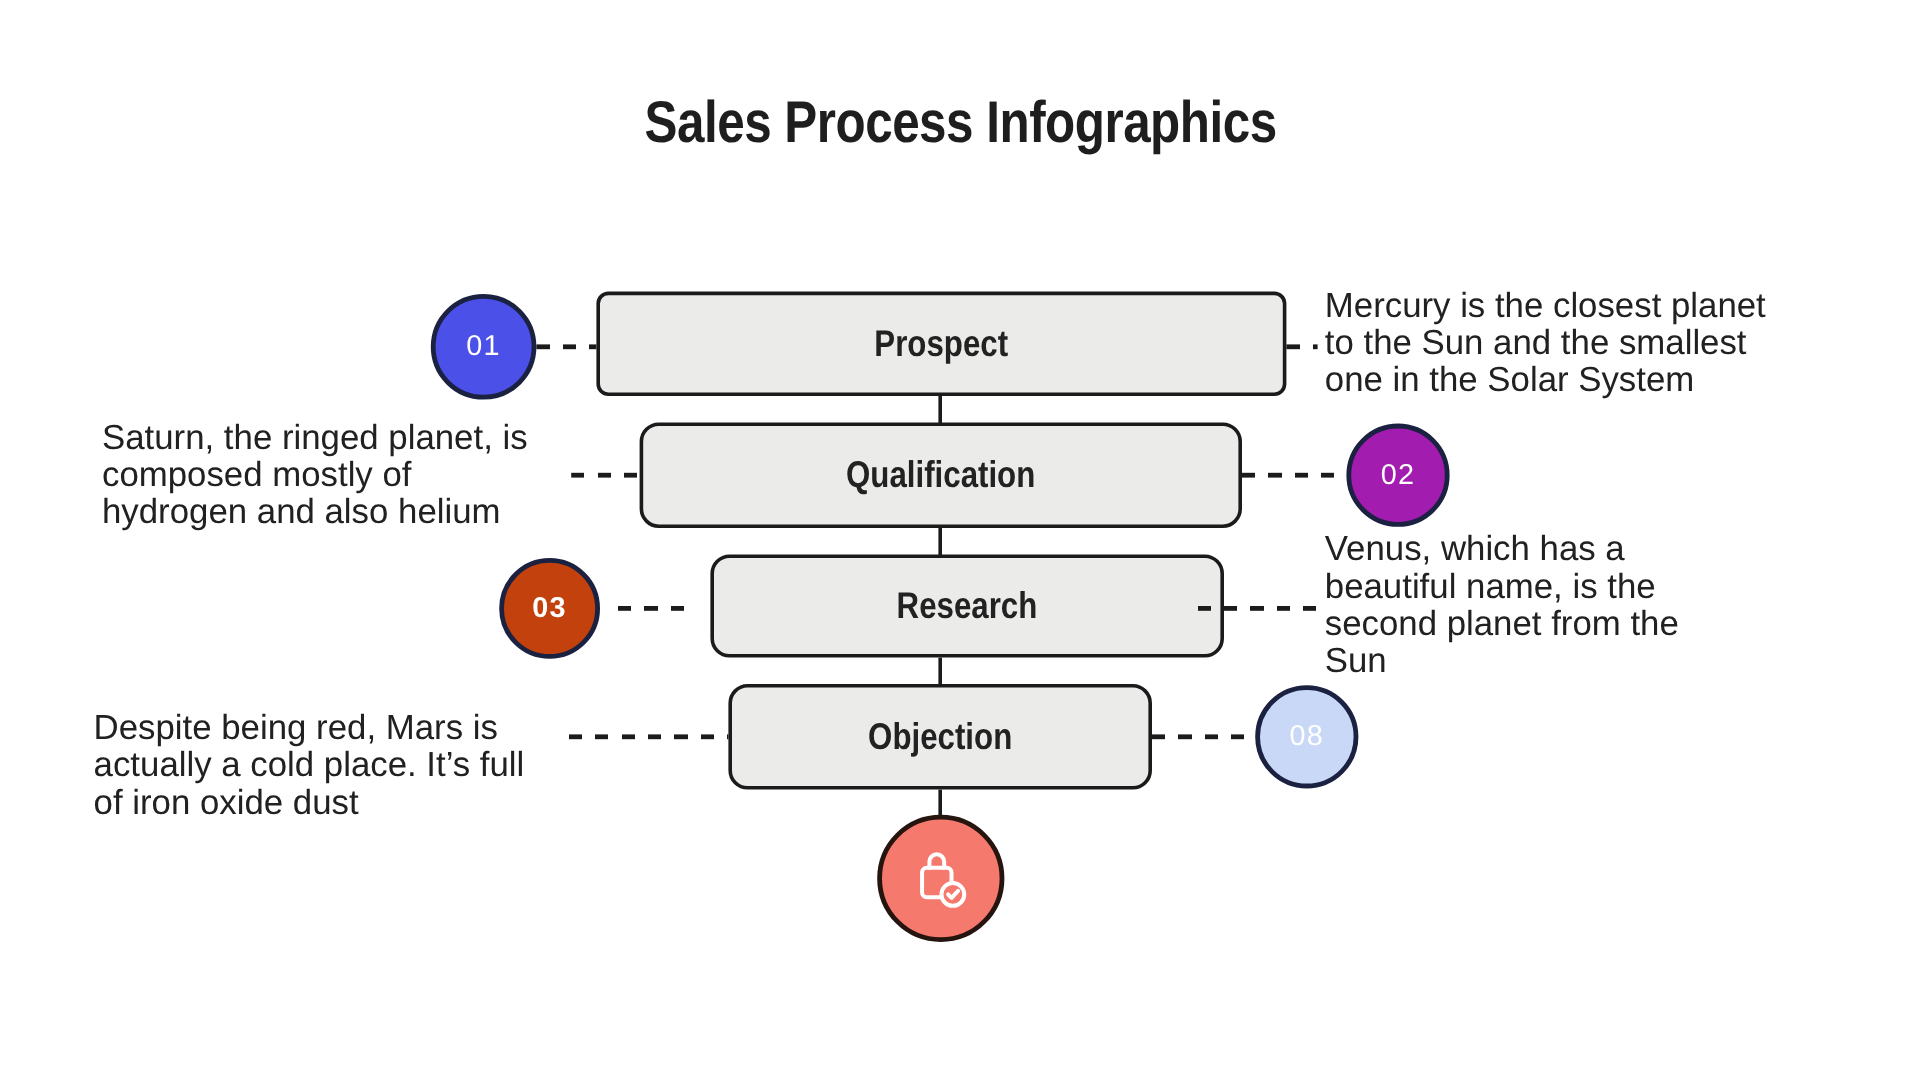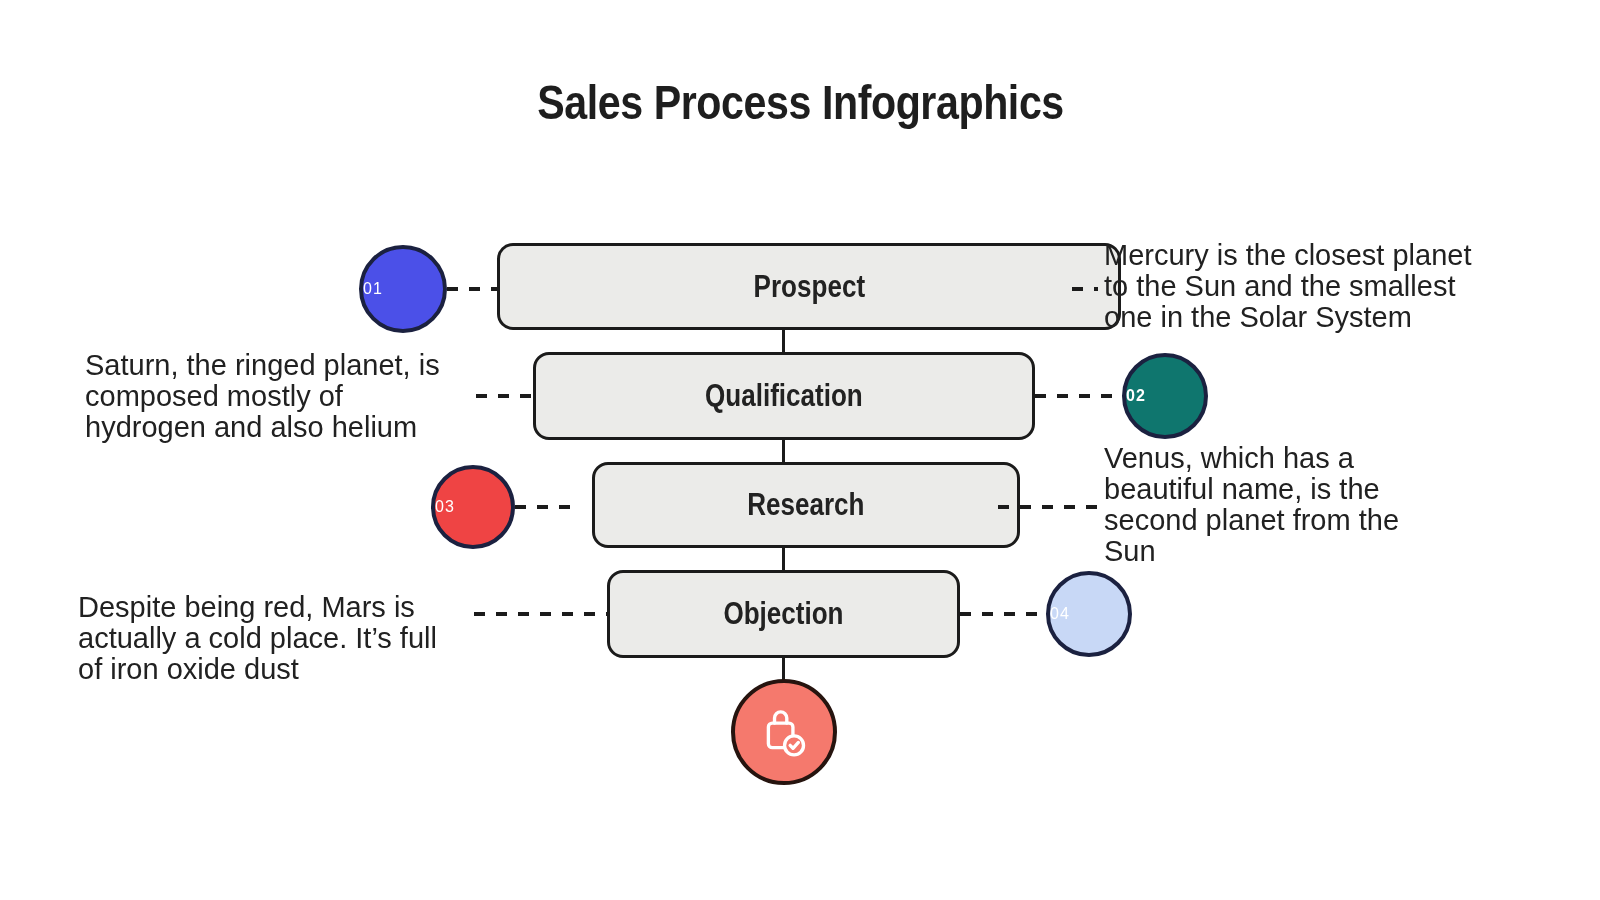--- a/index.html
+++ b/index.html
@@ -46,23 +46,23 @@
     transform: scaleX(0.84);
     white-space: nowrap;
   }
   .num-circle {
     position: absolute;
     border: 4px solid #1b2140;
     border-radius: 50%;
     box-sizing: border-box;
     display: flex;
     align-items: center;
-    justify-content: flex-start;
+    justify-content: center;
     color: #ffffff;
-    font-size: 16px;
+    font-size: 24px;
     letter-spacing: 1px;
   }
   .final-circle {
     position: absolute;
     border: 4px solid #26140f;
     border-radius: 50%;
     box-sizing: border-box;
     display: flex;
     align-items: center;
     justify-content: center;
@@ -100,62 +100,62 @@
 
   <div class="vline" style="top:330px;height:23px;"></div>
   <div class="vline" style="top:440px;height:23px;"></div>
   <div class="vline" style="top:548px;height:23px;"></div>
   <div class="vline" style="top:658px;height:24px;"></div>
 
   <div class="num-circle" style="left: 359px; top: 245px; width: 88px; height: 88px; background: rgb(75, 80, 232);">
     <span>01</span>
   </div>
   <div class="dash" style="left:447px;top:287px;width:50px;"></div>
-  <div class="step-box" style="left:497px;top:243px;width:624px;height:87px;">
+  <div class="step-box" style="left:497px;top:243px;width:575px;height:87px;border-radius:10px;">
     <span class="label">Prospect</span>
   </div>
   <div class="dash" style="left:1072px;top:287px;width:26px;"></div>
   <div class="desc left-align" style="left:1104px;top:243px;width:382px;height:87px;">
     <span>Mercury is the closest planet to the Sun and the smallest one in the Solar System</span>
   </div>
 
   <div class="desc right-align" style="left:85px;top:352px;width:377px;height:88px;">
     <span>Saturn, the ringed planet, is composed mostly of hydrogen and also helium</span>
   </div>
   <div class="dash" style="left:476px;top:394px;width:57px;"></div>
   <div class="step-box" style="left:533px;top:352px;width:502px;height:88px;">
     <span class="label">Qualification</span>
   </div>
   <div class="dash" style="left:1035px;top:394px;width:87px;"></div>
-  <div class="num-circle" style="left: 1122px; top: 353px; width: 86px; height: 86px; background: #0f766e; font-weight: bold;">
+  <div class="num-circle" style="left: 1122px; top: 353px; width: 86px; height: 86px; background: #a21caf;">
     <span>02</span>
   </div>
 
-  <div class="num-circle" style="left: 431px; top: 465px; width: 84px; height: 84px; background: #ef4444;">
+  <div class="num-circle" style="left: 416px; top: 465px; width: 84px; height: 84px; background: #c2410c; font-weight: bold;">
     <span>03</span>
   </div>
   <div class="dash" style="left:515px;top:505px;width:55px;"></div>
   <div class="step-box" style="left:592px;top:462px;width:428px;height:86px;">
     <span class="label">Research</span>
   </div>
   <div class="dash" style="left:998px;top:505px;width:100px;"></div>
   <div class="desc left-align" style="left:1104px;top:462px;width:345px;height:86px;">
     <span>Venus, which has a beautiful name, is the second planet from the Sun</span>
   </div>
 
   <div class="desc right-align" style="left:78px;top:594px;width:384px;height:88px;">
     <span>Despite being red, Mars is actually a cold place. It’s full of iron oxide dust</span>
   </div>
   <div class="dash" style="left:474px;top:612px;width:133px;"></div>
   <div class="step-box" style="left:607px;top:570px;width:353px;height:88px;">
     <span class="label">Objection</span>
   </div>
   <div class="dash" style="left:960px;top:612px;width:86px;"></div>
   <div class="num-circle" style="left: 1046px; top: 571px; width: 86px; height: 86px; background: rgb(200, 216, 246);">
-    <span>04</span>
+    <span>08</span>
   </div>
 
   <div class="final-circle" style="left: 731px; top: 679px; width: 106px; height: 106px; background: rgb(245, 121, 109);">
     <span style="display:flex;">
       <svg width="58" height="58" viewBox="0 0 52 52" fill="none">
         <rect x="12" y="18" width="22" height="22" rx="3.5" stroke="#ffffff" stroke-width="3"></rect>
         <path d="M17.5 18 V13.5 a5.5 5.5 0 0 1 11 0 V18" stroke="#ffffff" stroke-width="3" stroke-linecap="round" fill="none"></path>
         <circle cx="35" cy="38" r="8.5" fill="#f5796d" stroke="#ffffff" stroke-width="3"></circle>
         <path d="M31.5 38 l2.6 2.6 4.8-5.2" stroke="#ffffff" stroke-width="3" stroke-linecap="round" stroke-linejoin="round" fill="none"></path>
       </svg>

